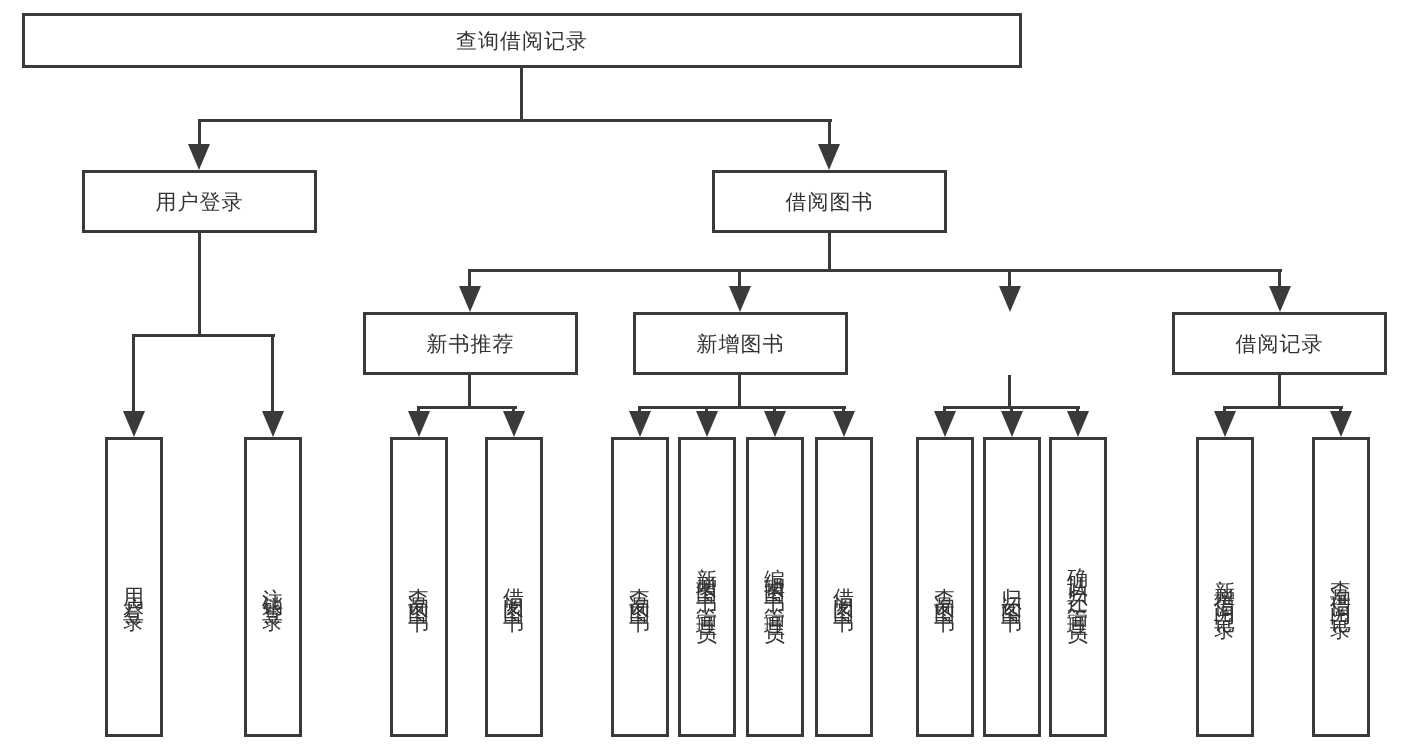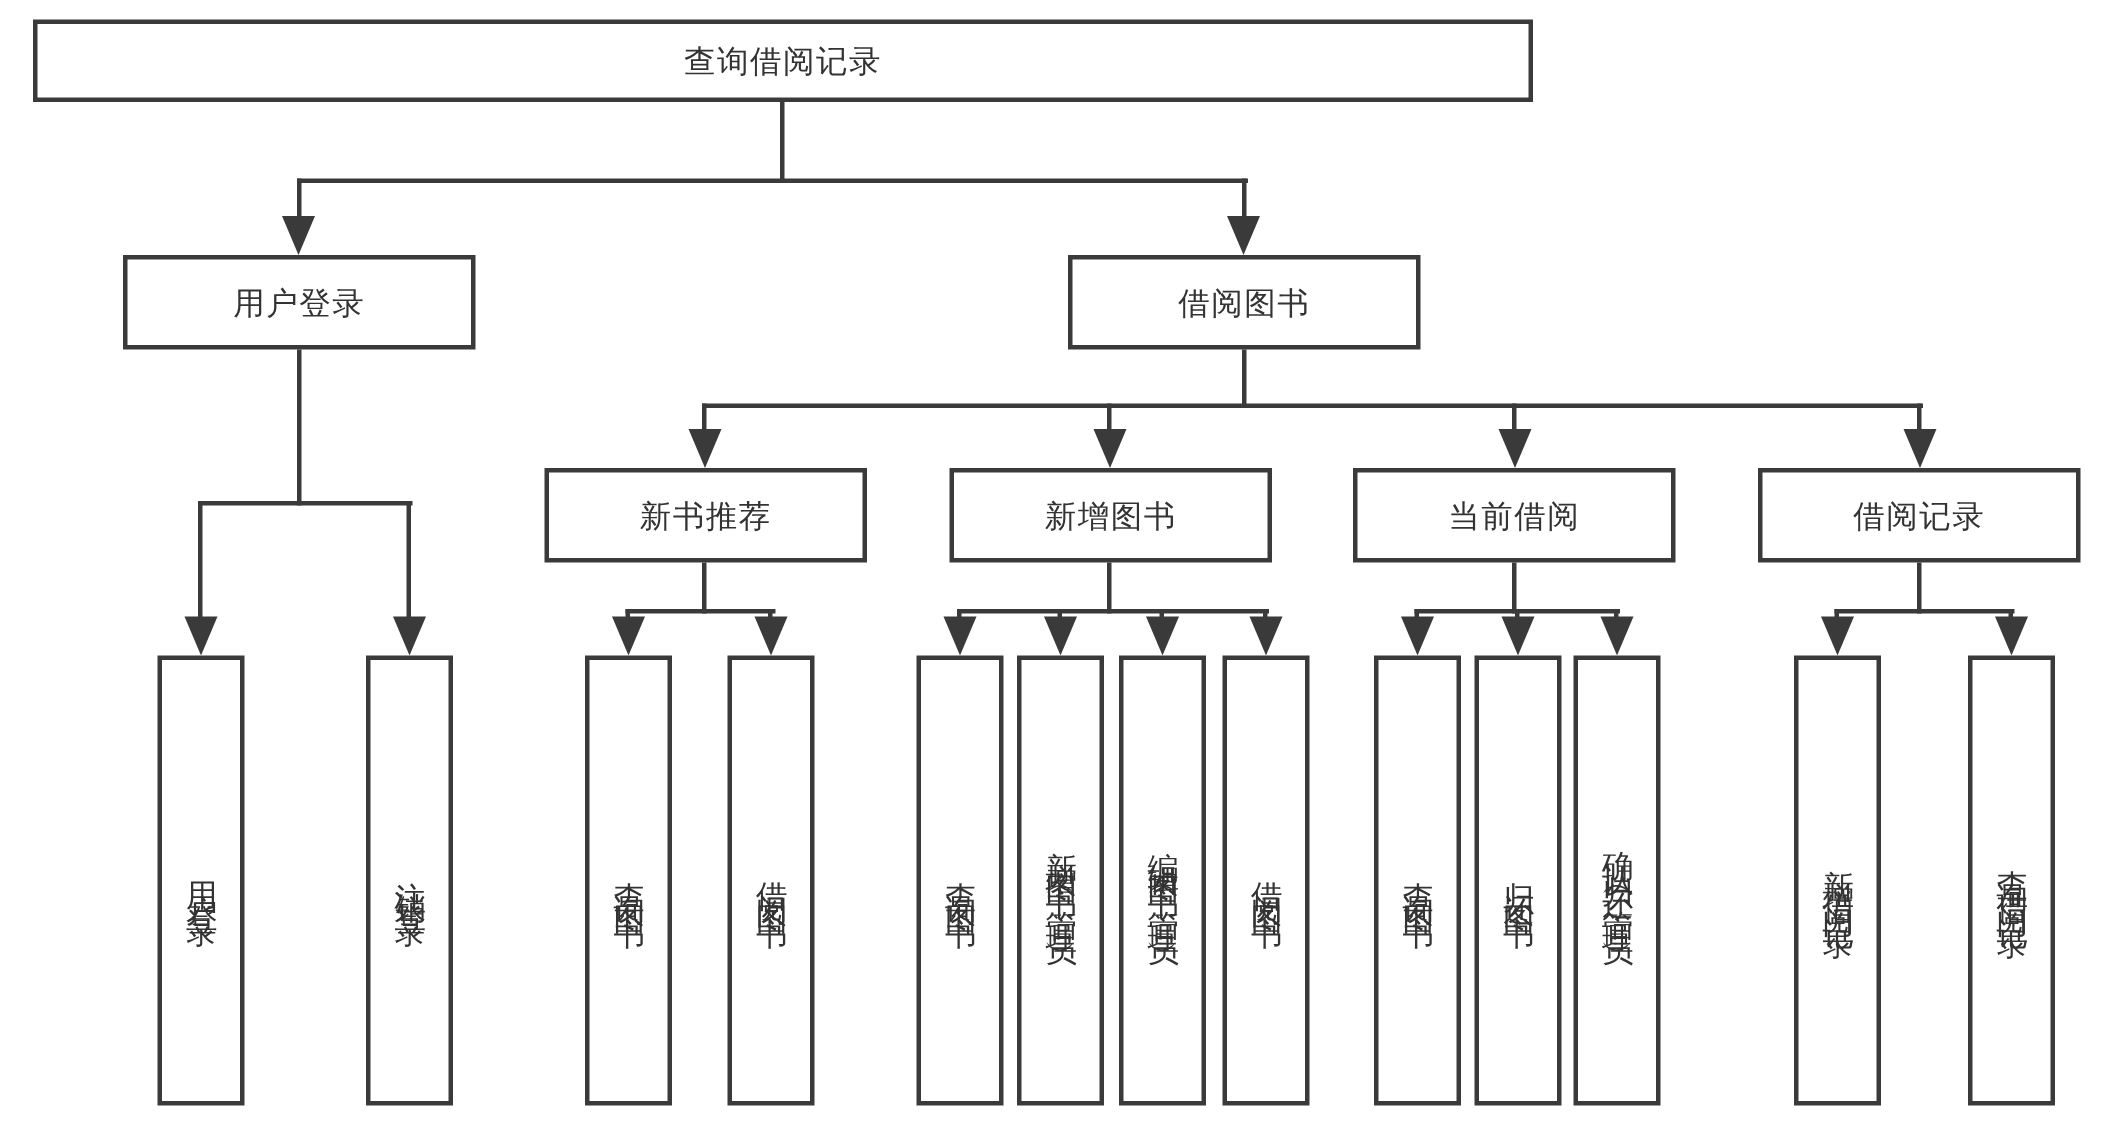--- a/index.html
+++ b/index.html
@@ -108,23 +108,20 @@
   <div class="arw" style="left:999px; top:286px;"></div>
   <div class="ln" style="left:1278px; top:269px; width:3px; height:20px;"></div>
   <div class="arw" style="left:1269px; top:286px;"></div>
 
   <div class="box" style="left:363px; top:312px; width:215px; height:63px;">
     <span>新书推荐</span>
   </div>
   <div class="box" style="left:633px; top:312px; width:215px; height:63px;">
     <span>新增图书</span>
   </div>
-  <div class="box" style="left:902px; top:312px; width:215px; height:63px;">
-    <span>当前借阅</span>
-  </div>
   <div class="box" style="left:1172px; top:312px; width:215px; height:63px;">
     <span>借阅记录</span>
   </div>
 
   <div class="ln" style="left:468px; top:375px; width:3px; height:34px;"></div>
   <div class="ln" style="left:417px; top:406px; width:100px; height:3px;"></div>
   <div class="ln" style="left:417px; top:406px; width:3px; height:8px;"></div>
   <div class="arw" style="left:408px; top:411px;"></div>
   <div class="ln" style="left:512px; top:406px; width:3px; height:8px;"></div>
   <div class="arw" style="left:503px; top:411px;"></div>

